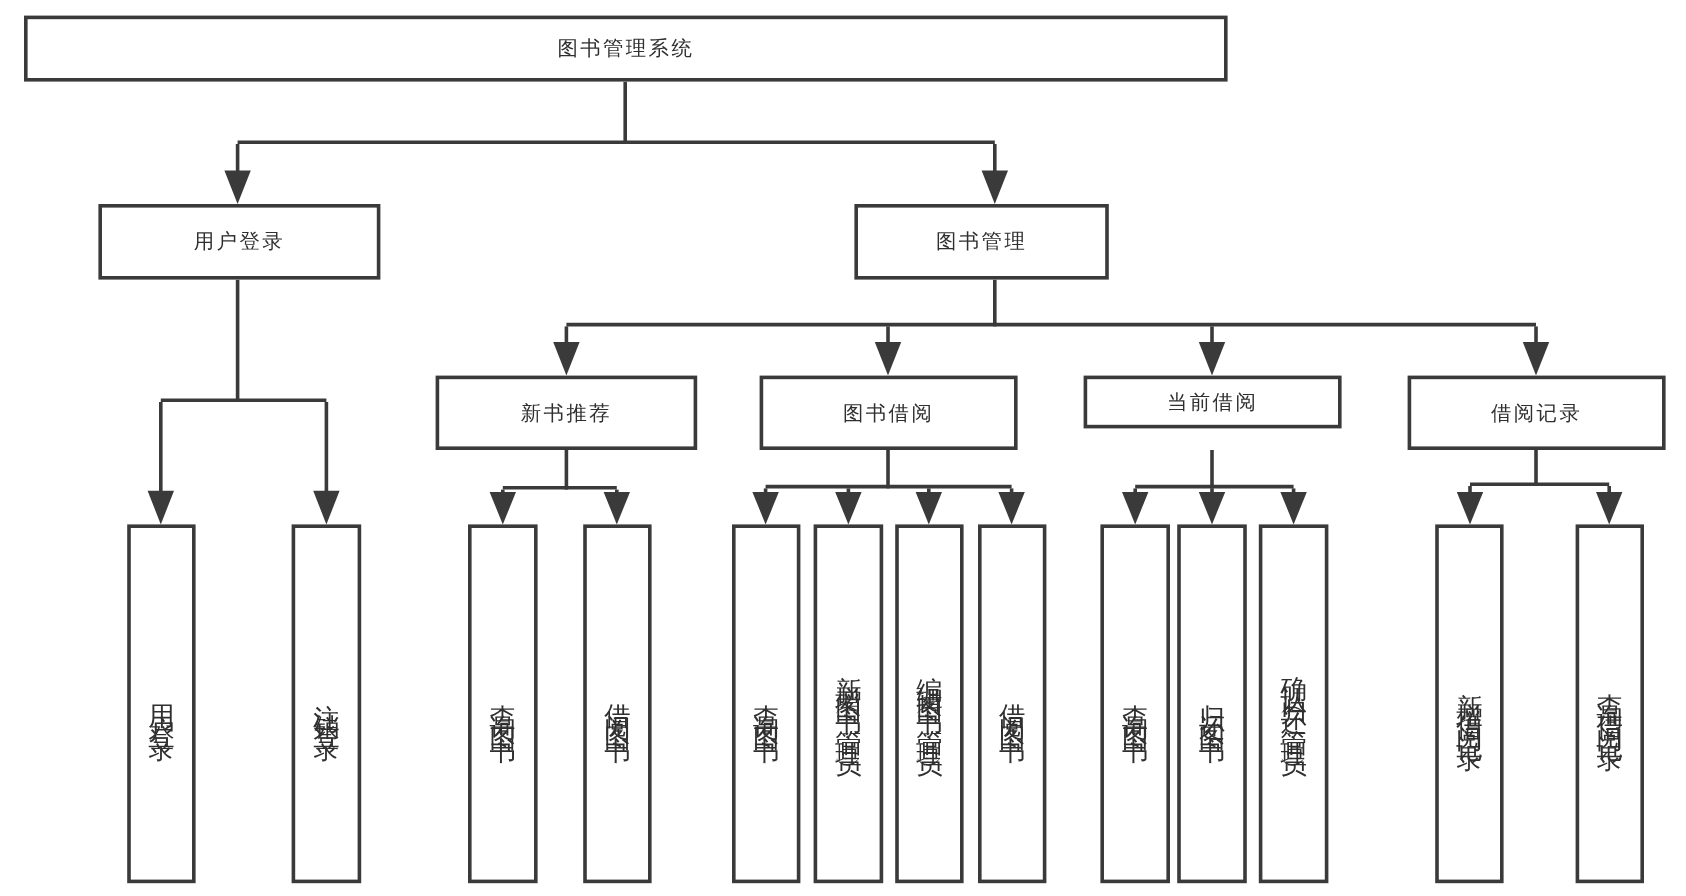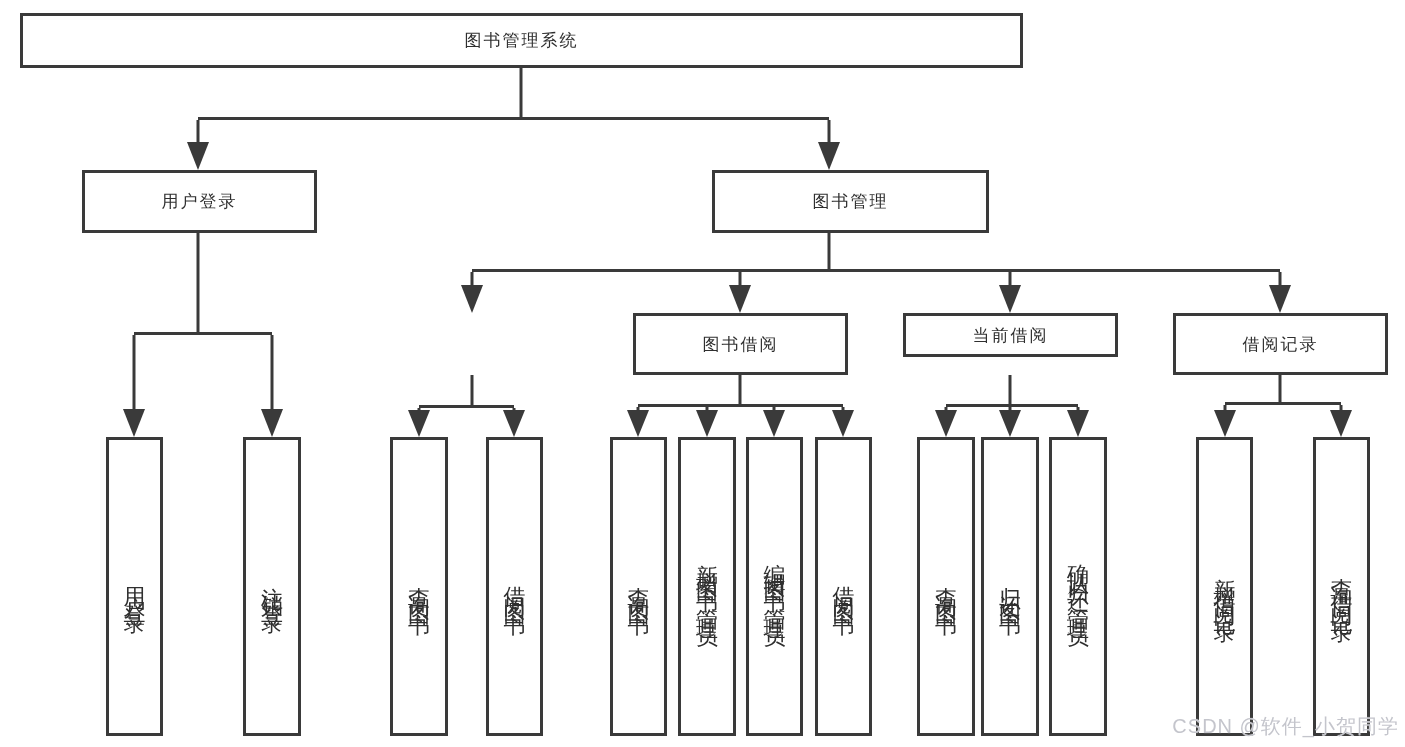--- a/index.html
+++ b/index.html
@@ -123,22 +123,23 @@
       <path d="M1225,405 V414" fill="none"></path>
       <path d="M1214,410 L1236,410 L1225,437 Z" stroke="none"></path>
       <path d="M1341,405 V414" fill="none"></path>
       <path d="M1330,410 L1352,410 L1341,437 Z" stroke="none"></path>
     </g>
   </svg>
 
   <div class="node h-label" style="left:20px;top:13px;width:1003px;height:55px">图书管理系统</div>
 
   <div class="node h-label" style="left:82px;top:170px;width:235px;height:63px">用户登录</div>
-  <div class="node h-label" style="left:712px;top:170px;width:277px;height:63px">图书管理</div>
+  <div class="node h-label" style="left:712px;top:170px;width:212px;height:63px">图书管理</div>
 
+  <div class="node h-label" style="left:363px;top:313px;width:218px;height:62px">新书推荐</div>
   <div class="node h-label" style="left:633px;top:313px;width:215px;height:62px">图书借阅</div>
   <div class="node h-label" style="left:903px;top:313px;width:215px;height:44px">当前借阅</div>
   <div class="node h-label" style="left:1173px;top:313px;width:215px;height:62px">借阅记录</div>
 
   <div class="node v-label" style="left:106px;top:437px;width:57px;height:299px">用户登录</div>
   <div class="node v-label" style="left:243px;top:437px;width:58px;height:299px">注销登录</div>
 
   <div class="node v-label" style="left:390px;top:437px;width:58px;height:299px">查询图书</div>
   <div class="node v-label" style="left:486px;top:437px;width:57px;height:299px">借阅图书</div>
 
@@ -147,14 +148,13 @@
   <div class="node v-label" style="left:746px;top:437px;width:57px;height:299px">编辑图书（管理员）</div>
   <div class="node v-label" style="left:815px;top:437px;width:57px;height:299px">借阅图书</div>
 
   <div class="node v-label" style="left:917px;top:437px;width:58px;height:299px">查询图书</div>
   <div class="node v-label" style="left:981px;top:437px;width:58px;height:299px">归还图书</div>
   <div class="node v-label" style="left:1049px;top:437px;width:58px;height:299px">确认归还（管理员）</div>
 
   <div class="node v-label" style="left:1196px;top:437px;width:57px;height:299px">新增借阅记录</div>
   <div class="node v-label" style="left:1313px;top:437px;width:57px;height:299px">查询借阅记录</div>
 
-  <div class="watermark">CSDN @软件_小贺同学</div>
 </div>
 
 </body></html>

